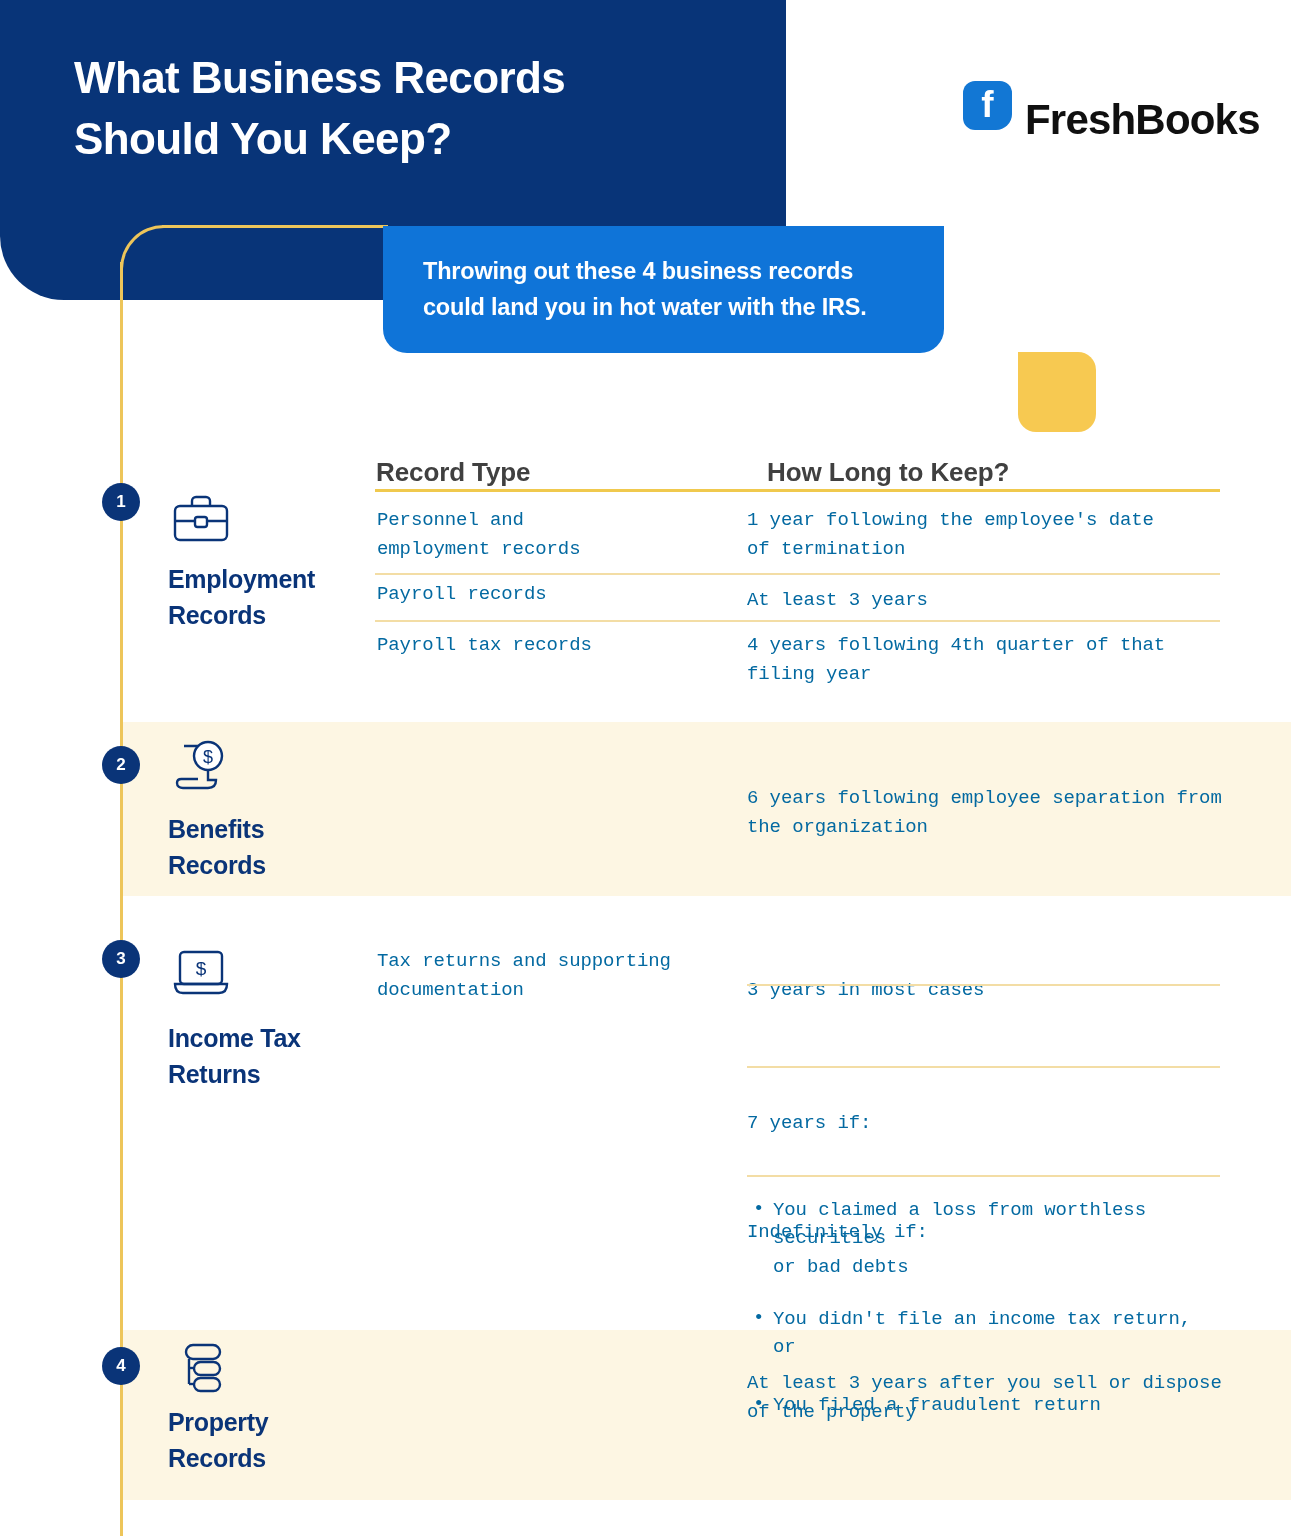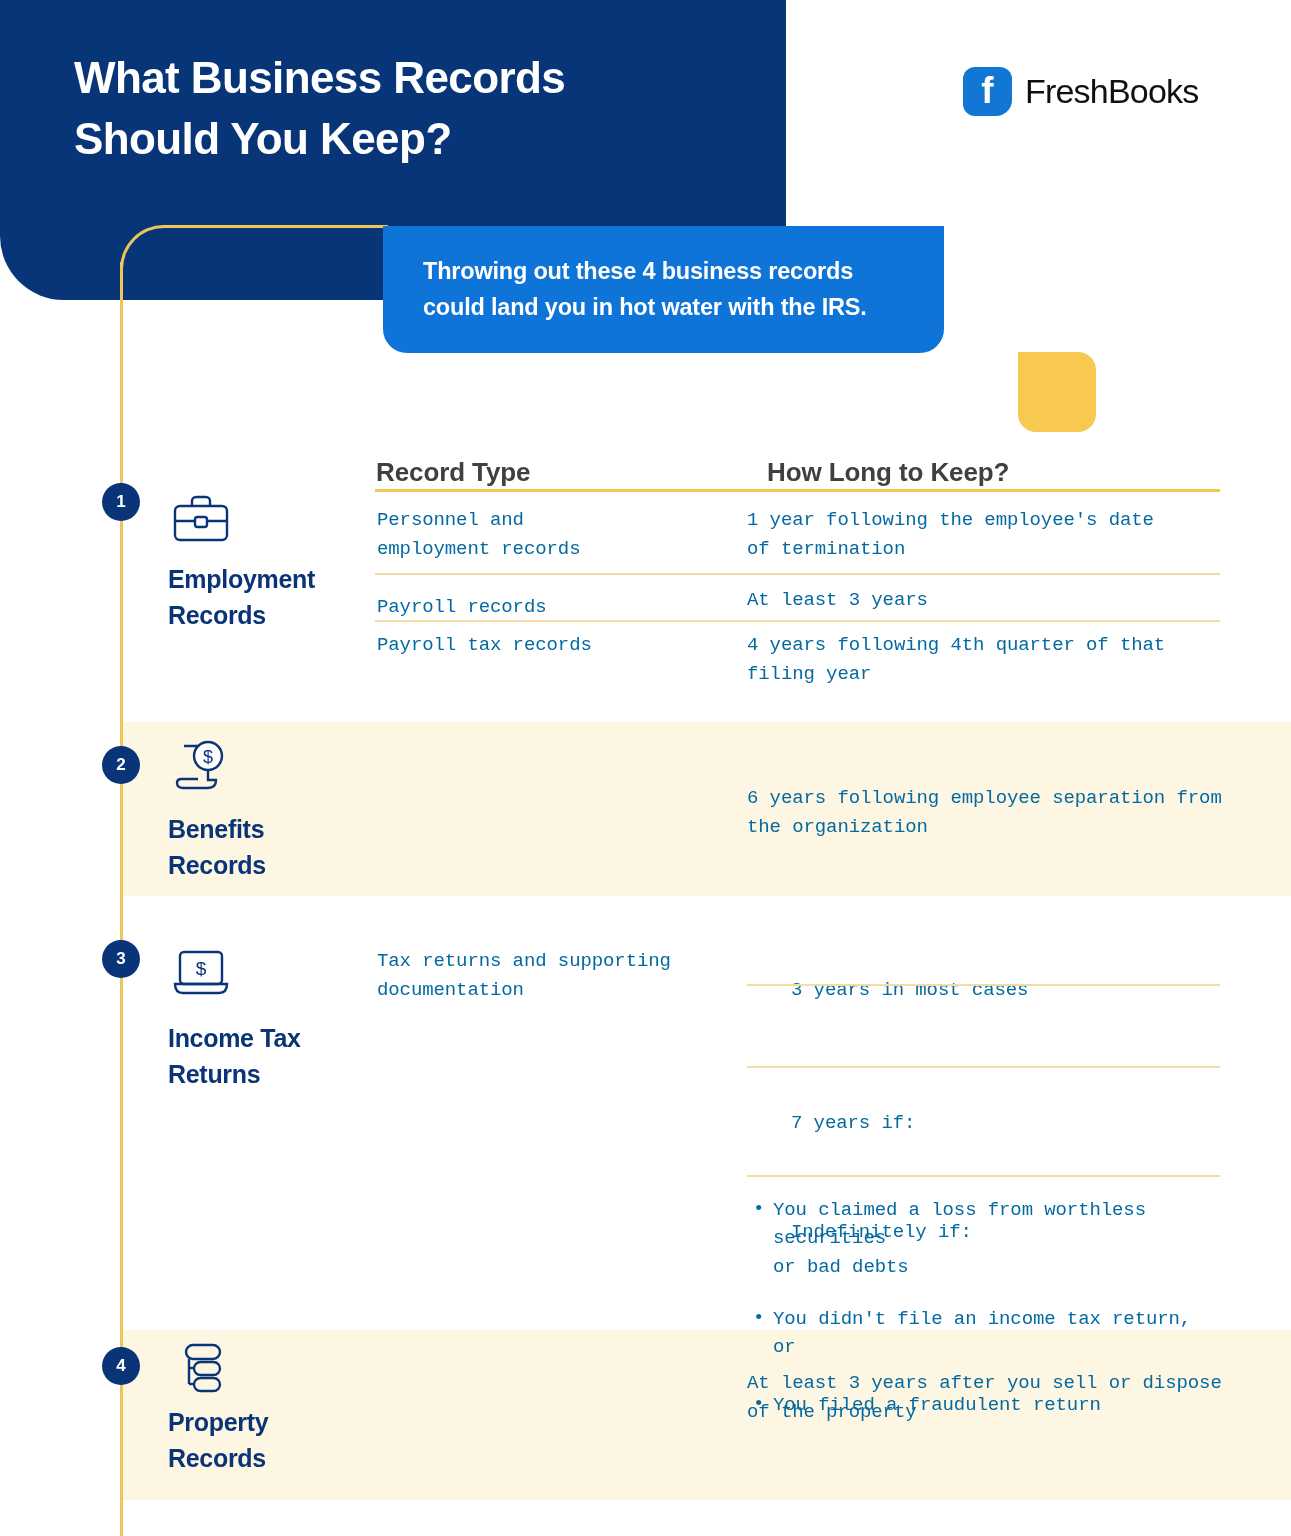--- a/index.html
+++ b/index.html
@@ -61,23 +61,24 @@
     color: #ffffff;
     font-size: 37px;
     font-weight: bold;
     display: flex;
     align-items: center;
     justify-content: center;
     padding-bottom: 2px;
   }
   .logo-word {
     color: #101010;
-    font-size: 34px;
-    font-weight: normal;
+    font-size: 42px;
+    font-weight: bold;
     letter-spacing: -0.8px;
+    margin-top: 29px;
   }
 
   
   .rail-vert {
     position: absolute;
     left: 120px;
     top: 262px;
     width: 3px;
     height: 1274px;
     background: #edc55a;
@@ -224,21 +225,21 @@
     position: relative;
     padding-left: 26px;
     line-height: 1.52;
   }
   ul.bullets li::before {
     content: "•";
     position: absolute;
     left: 6px;
     top: -1px;
   }
-  .sub-label { display: block; margin-left: 44px; }
+  .sub-label { display: block; }
 </style>
 </head>
 <body>
 
 <div class="page">
 
   <div class="header-block"></div>
   <div class="header-title">What Business Records
 Should You Keep?</div>
 
@@ -277,21 +278,21 @@
   </div>
   <div class="cat-title" style="top:562px">Employment
 Records</div>
 
   <div class="cell left" style="top:506px">Personnel and
 employment records</div>
   <div class="cell right" style="top:506px">1 year following the employee's date
 of termination</div>
   <div class="rule full" style="top:573px"></div>
 
-  <div class="cell left" style="top:593px">Payroll records</div>
+  <div class="cell left" style="top:580px">Payroll records</div>
   <div class="cell right" style="top:586px">At least 3 years</div>
   <div class="rule full" style="top:620px"></div>
 
   <div class="cell left" style="top:631px">Payroll tax records</div>
   <div class="cell right" style="top:631px">4 years following 4th quarter of that
 filing year</div>
 
   <div class="badge" style="top:746px">2</div>
   <div class="cat-icon" style="top:736px">
     <svg viewBox="0 0 62 58" width="62" height="58" fill="none" stroke="#0a3478" stroke-width="2.4">

